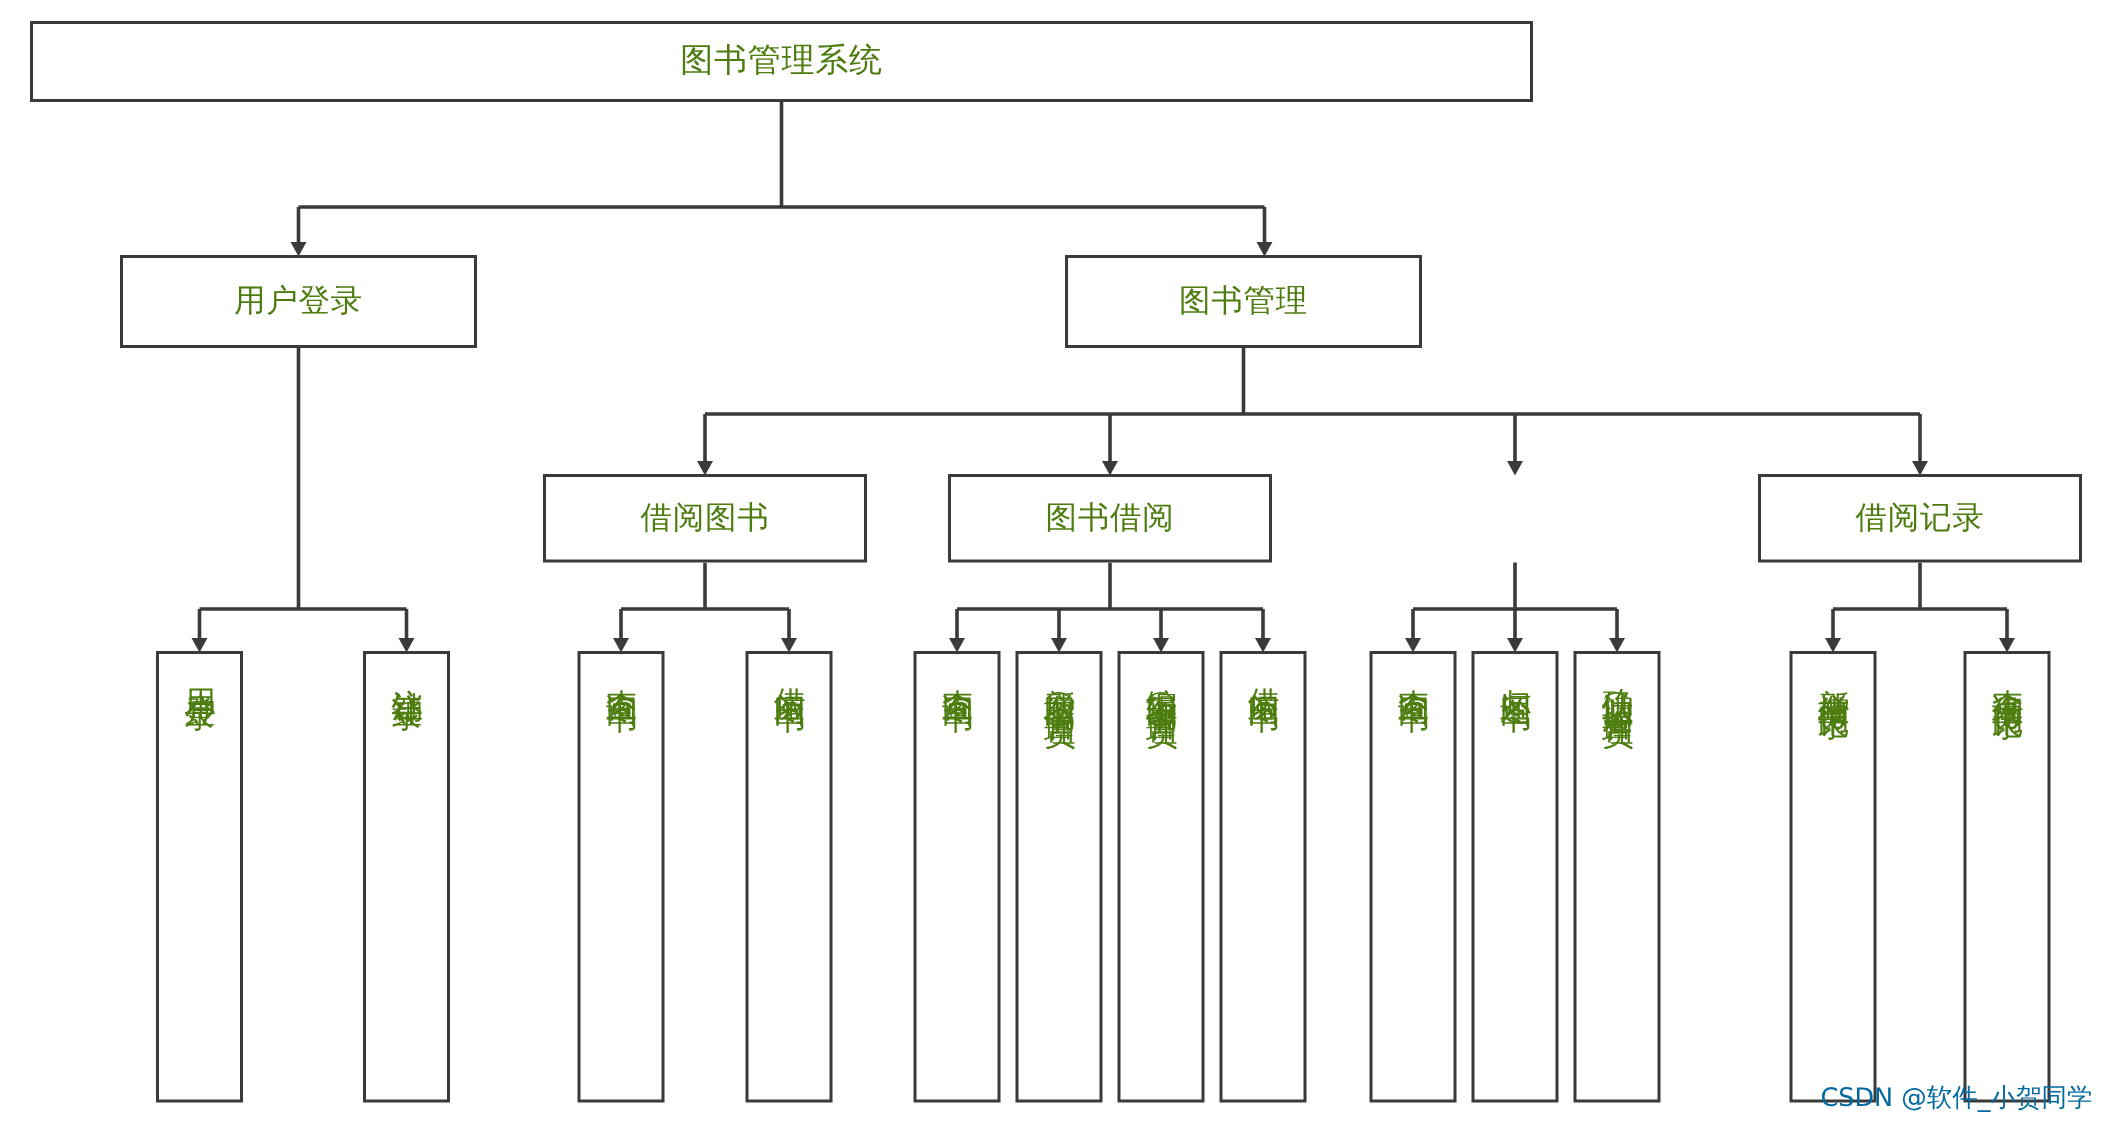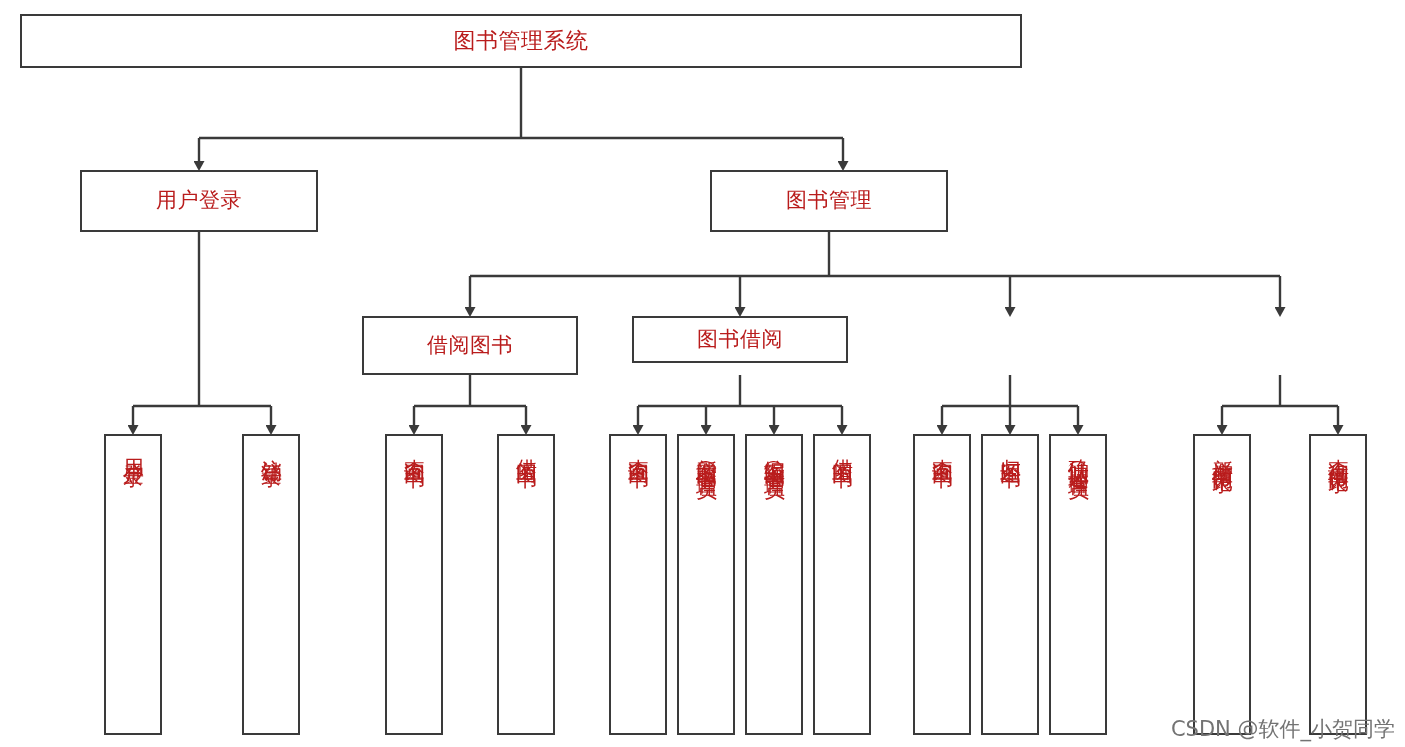--- a/index.html
+++ b/index.html
@@ -27,21 +27,21 @@
     pointer-events: none;
   }
   .node {
     position: absolute;
     box-sizing: border-box;
     background: #ffffff;
     border: 2px solid #3a3a3a;
     display: flex;
     align-items: center;
     justify-content: center;
-    color: #b91c1c;
+    color: #4d7c0f;
     z-index: 2;
   }
   .node-label {
     display: block;
     text-align: center;
     line-height: 1.12;
     letter-spacing: 0.5px;
     white-space: nowrap;
   }
   
@@ -63,22 +63,22 @@
     font-size: 21px;
     letter-spacing: 3px;
     line-height: 1;
     white-space: nowrap;
     transform: none;
   }
   #watermark {
     position: absolute;
     right: 10px;
     bottom: 4px;
-    font-size: 21px;
-    color: #737373;
+    font-size: 17px;
+    color: #0369a1;
     white-space: nowrap;
     z-index: 5;
     font-family: "DejaVu Sans", "Liberation Sans", sans-serif;
   }
 </style>
 </head>
 <body>
 
 <div id="canvas">
 
@@ -141,22 +141,25 @@
   <div class="node horiz" style="left:80px; top:170px; width:238px; height:62px;">
     <span class="node-label">用户登录</span>
   </div>
   <div class="node horiz" style="left:710px; top:170px; width:238px; height:62px;">
     <span class="node-label">图书管理</span>
   </div>
 
   <div class="node horiz" style="left:362px; top:316px; width:216px; height:59px;">
     <span class="node-label">借阅图书</span>
   </div>
-  <div class="node horiz" style="left:632px; top:316px; width:216px; height:47px;">
+  <div class="node horiz" style="left:632px; top:316px; width:216px; height:59px;">
     <span class="node-label">图书借阅</span>
+  </div>
+  <div class="node horiz" style="left:1172px; top:316px; width:216px; height:59px;">
+    <span class="node-label">借阅记录</span>
   </div>
 
   <div class="node vert" style="left:104px; top:434px; width:58px; height:301px;">
     <span class="node-label">用户登录</span>
   </div>
   <div class="node vert" style="left:242px; top:434px; width:58px; height:301px;">
     <span class="node-label">注销登录</span>
   </div>
 
   <div class="node vert" style="left:385px; top:434px; width:58px; height:301px;">

